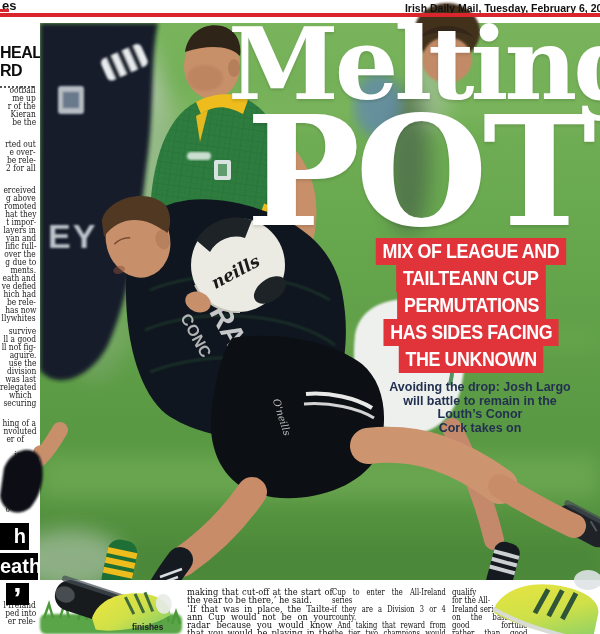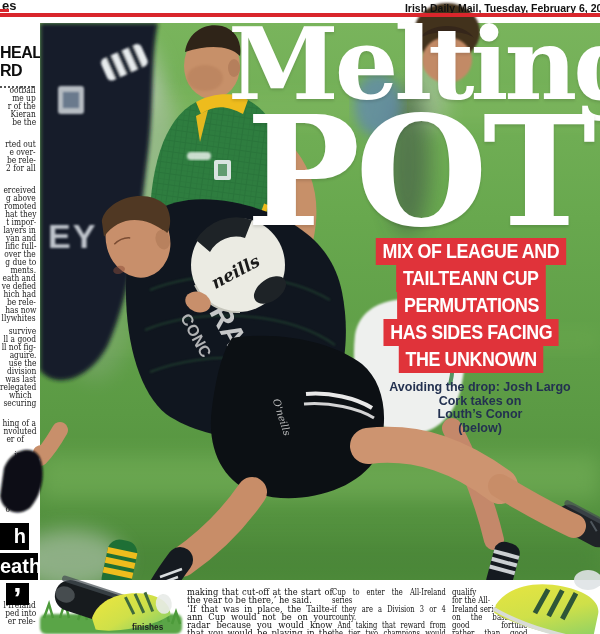--- a/index.html
+++ b/index.html
@@ -331,16 +331,16 @@
 <div id="hl2" class="headline" data-name="main-headline-word2">POT</div>
 <div id="red-panel" data-name="red-headline-panel">
     <div class="redrow" data-name="red-headline-row"><span class="redchip" data-name="red-headline-strip" style="background: rgb(224, 51, 58); color: rgb(255, 255, 255);">MIX OF LEAGUE AND</span></div>
     <div class="redrow" data-name="red-headline-row"><span class="redchip" data-name="red-headline-strip" style="background: rgb(224, 51, 58); color: rgb(255, 255, 255);">TAILTEANN CUP</span></div>
     <div class="redrow" data-name="red-headline-row"><span class="redchip" data-name="red-headline-strip" style="background: rgb(224, 51, 58); color: rgb(255, 255, 255);">PERMUTATIONS</span></div>
     <div class="redrow" data-name="red-headline-row"><span class="redchip" data-name="red-headline-strip" style="background: rgb(224, 51, 58); color: rgb(255, 255, 255);">HAS SIDES FACING</span></div>
     <div class="redrow" data-name="red-headline-row"><span class="redchip" data-name="red-headline-strip" style="background: rgb(224, 51, 58); color: rgb(255, 255, 255);">THE UNKNOWN</span></div>
   </div>
 <div id="photo-caption" data-name="photo-caption" style="color: rgb(35, 49, 80);">
     <div data-name="caption-line">Avoiding the drop: Josh Largo</div>
+    <div data-name="caption-line">will battle to remain in the</div>
+    <div data-name="caption-line">Louth’s Conor</div>
     <div data-name="caption-line">Cork takes on</div>
-    <div data-name="caption-line">Louth’s Conor</div>
-    <div data-name="caption-line">(below)</div>
   </div>
 
 </body></html>

